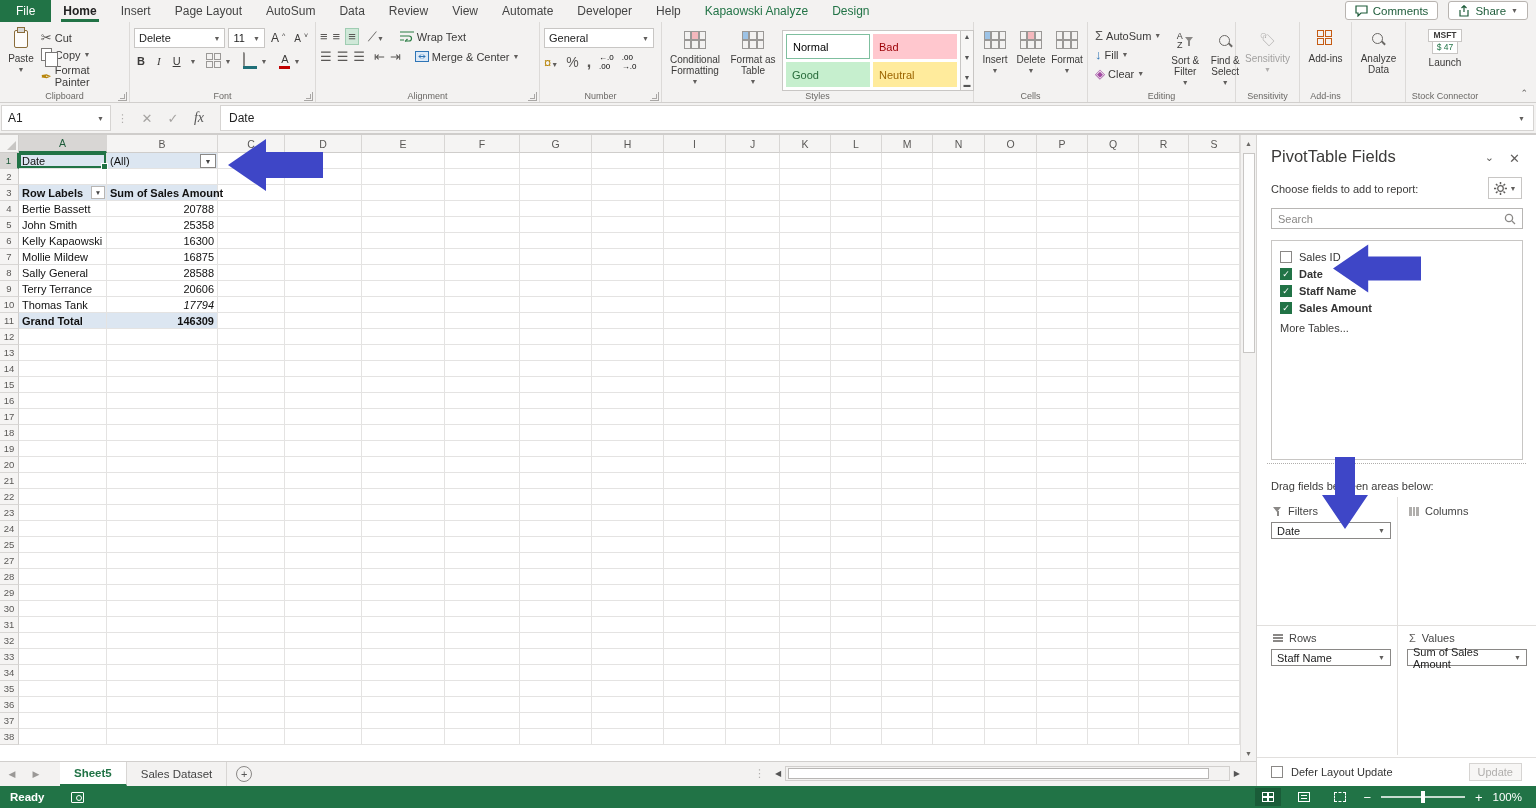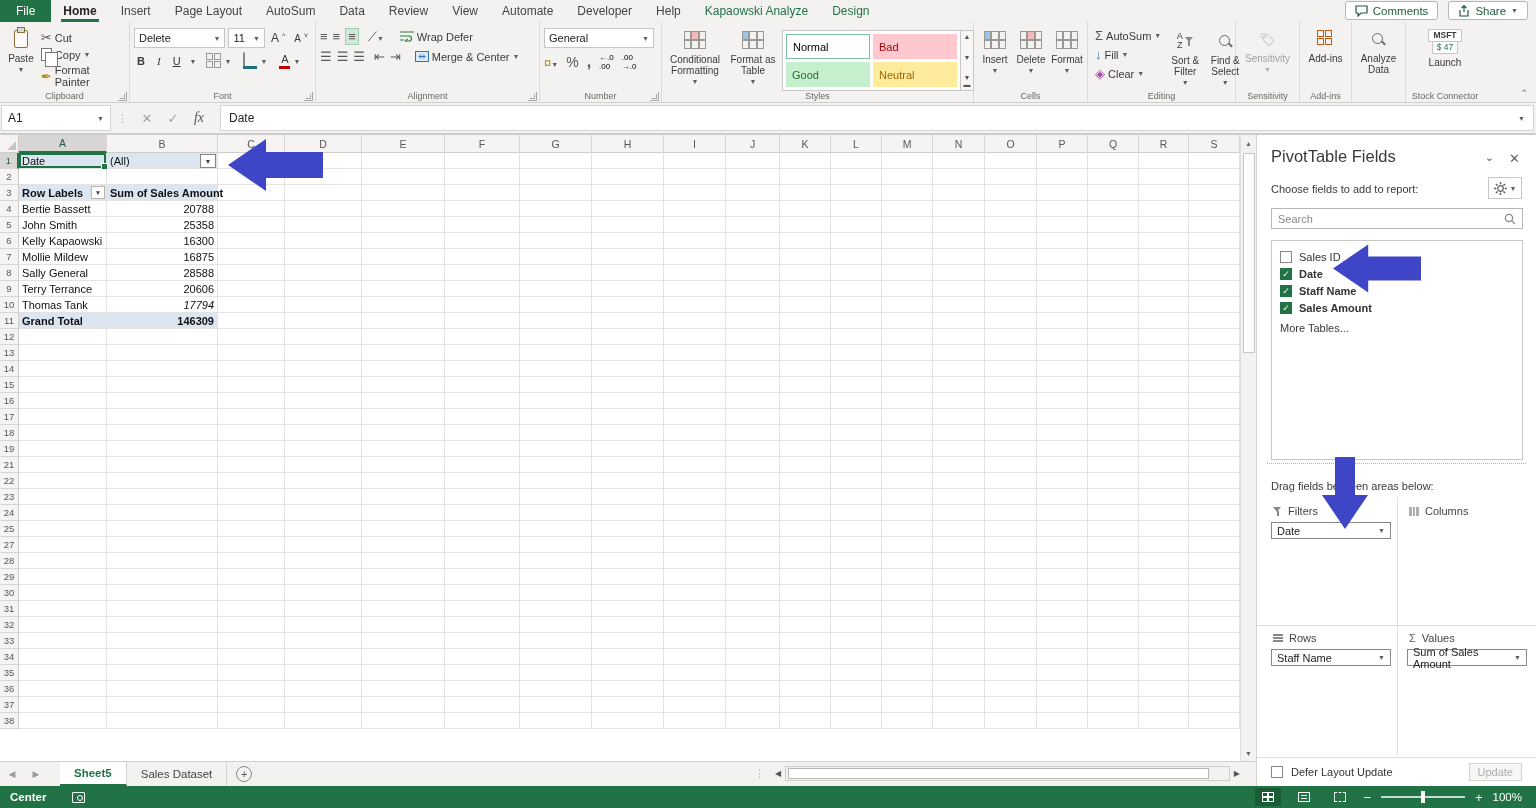--- a/index.html
+++ b/index.html
@@ -276,21 +276,21 @@
       <div style="display:flex; flex-direction:column; gap:4px; padding-top:3px; width:100%;">
         <div style="display:flex; gap:5px; align-items:center;">
           <span class="gicon">≡</span>
           <span class="gicon">≡</span>
           <span class="gicon grnhl" style="padding:0 2px;">≡</span>
           <span class="gicon" style="margin-left:4px;">⟋<span class="caret">▼</span></span>
           <div class="sbtn" style="margin-left:8px;">
             <svg width="14" height="11" viewBox="0 0 14 11">
                 <path d="M0 1 h14 M0 5 h9 a2.5 2.5 0 1 1 0 5 h-2 M0 9 h4 M7.5 8 l-2 2 2 2" stroke="#2b7d44" fill="none" stroke-width="1.2"></path>
               </svg>
-            <span>Wrap Defer</span>
+            <span>Wrap Text</span>
           </div>
         </div>
         <div style="display:flex; gap:5px; align-items:center;">
           <span class="gicon">☰</span>
           <span class="gicon">☰</span>
           <span class="gicon">☰</span>
           <span class="gicon" style="margin-left:4px;">⇤</span>
           <span class="gicon">⇥</span>
           <div class="sbtn" style="margin-left:6px;">
             <svg width="14" height="11" viewBox="0 0 14 11">
@@ -956,20 +956,42 @@
           <div class="gcell" style="width: 51px;"></div>
           <div class="gcell" style="width: 51px;"></div>
           <div class="gcell" style="width: 52px;"></div>
           <div class="gcell" style="width: 52px;"></div>
           <div class="gcell" style="width: 51px;"></div>
           <div class="gcell" style="width: 51px;"></div>
           <div class="gcell" style="width: 50px;"></div>
           <div class="gcell" style="width: 51px;"></div>
         </div>
         <div class="grow">
+          <div class="rhdr">20</div>
+          <div class="gcell" style="width: 88px;"></div>
+          <div class="gcell" style="width: 111px;"></div>
+          <div class="gcell" style="width: 67px;"></div>
+          <div class="gcell" style="width: 77px;"></div>
+          <div class="gcell" style="width: 83px;"></div>
+          <div class="gcell" style="width: 75px;"></div>
+          <div class="gcell" style="width: 72px;"></div>
+          <div class="gcell" style="width: 72px;"></div>
+          <div class="gcell" style="width: 62px;"></div>
+          <div class="gcell" style="width: 54px;"></div>
+          <div class="gcell" style="width: 51px;"></div>
+          <div class="gcell" style="width: 51px;"></div>
+          <div class="gcell" style="width: 51px;"></div>
+          <div class="gcell" style="width: 52px;"></div>
+          <div class="gcell" style="width: 52px;"></div>
+          <div class="gcell" style="width: 51px;"></div>
+          <div class="gcell" style="width: 51px;"></div>
+          <div class="gcell" style="width: 50px;"></div>
+          <div class="gcell" style="width: 51px;"></div>
+        </div>
+        <div class="grow">
           <div class="rhdr">21</div>
           <div class="gcell" style="width: 88px;"></div>
           <div class="gcell" style="width: 111px;"></div>
           <div class="gcell" style="width: 67px;"></div>
           <div class="gcell" style="width: 77px;"></div>
           <div class="gcell" style="width: 83px;"></div>
           <div class="gcell" style="width: 75px;"></div>
           <div class="gcell" style="width: 72px;"></div>
           <div class="gcell" style="width: 72px;"></div>
           <div class="gcell" style="width: 62px;"></div>
@@ -1359,21 +1381,21 @@
   <div id="hscroll">
     <span class="fdots">⋮</span>
     <span style="font-size:8px; color:#555;">◀</span>
     <div id="htrack">
         <div id="hthumb"></div>
       </div>
     <span style="font-size:8px; color:#555;">▶</span>
   </div>
 
   <div id="statusbar">
-    <span style="margin-left:10px; font-weight:bold;">Center</span>
+    <span style="margin-left:10px; font-weight:bold;">Ready</span>
     <span class="macicon"></span>
     <div id="sbright">
       <div class="viewico sel">
           <span class="vi1">
             <span></span>
             <span></span>
             <span></span>
             <span></span>
           </span>
         </div>

